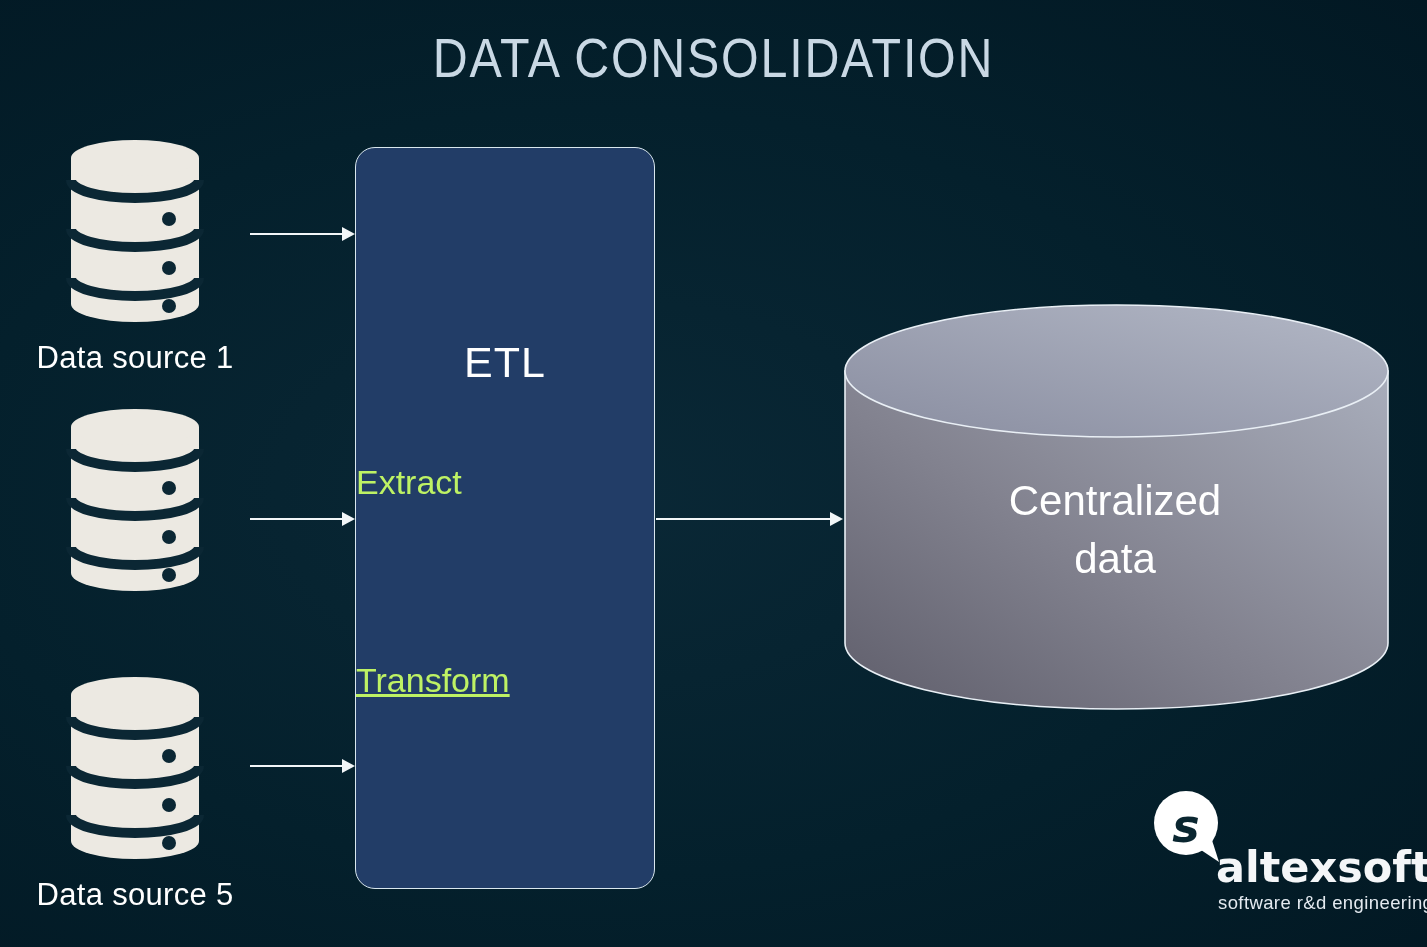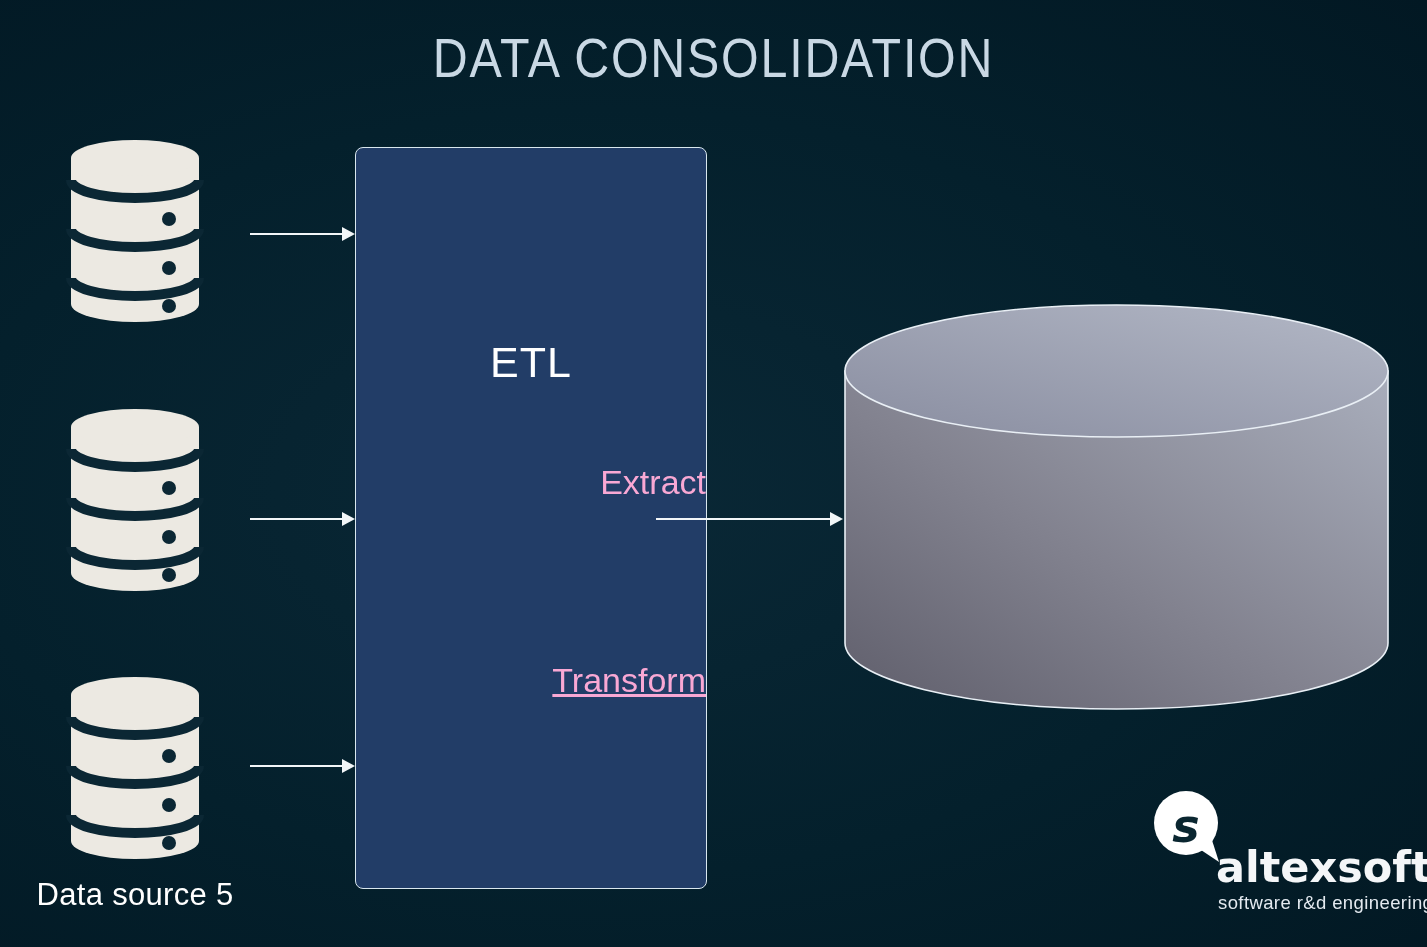--- a/index.html
+++ b/index.html
@@ -28,32 +28,32 @@
   .db-dot{fill:var(--c-db_icon_dark,#0b2734);}
   
   .arrow{position:absolute;height:2px;background:var(--c-arrow,#f2f6f8);}
   .arrow::after{
     content:"";position:absolute;right:-13px;top:-6px;width:0;height:0;
     border-left:13px solid var(--c-arrow,#f2f6f8);
     border-top:7px solid transparent;border-bottom:7px solid transparent;
   }
   
   .etl-box{
-    position:absolute;left:355px;top:147px;width:352px;height:742px;
+    position:absolute;left:355px;top:147px;width:300px;height:742px;
     background:var(--c-box_fill,#223d67);
     border:1.5px solid var(--c-box_border,#d9e7ee);
-    border-radius:8px;box-sizing:border-box;
+    border-radius:20px;box-sizing:border-box;
   }
   .etl-title{
     position:absolute;left:0;right:0;top:190px;text-align:center;
     color:#ffffff;font-size:43px;font-weight:400;letter-spacing:1px;
   }
   .etl-step{
-    position:absolute;left:0;right:0;text-align:right;
-    color:#f9a8d4;font-size:34px;font-weight:400;
+    position:absolute;left:0;right:0;text-align:left;
+    color:#bef264;font-size:34px;font-weight:400;
   }
   .step-extract{top:315px;}
   .step-transform{top:513px;text-decoration:underline;}
   .step-load{top:747px;}
   
   .cylinder-wrap{position:absolute;left:843px;top:303px;width:547px;height:408px;}
   .cyl-outline{stroke:#e9eff5;stroke-width:1.6;}
   .target-label{
     position:absolute;left:875px;top:472px;width:480px;text-align:center;
     color:#ffffff;font-size:42px;line-height:58px;font-weight:400;
@@ -83,20 +83,21 @@
     <svg class="db-icon" width="140" height="196" viewBox="0 0 140 196">
       <path class="db-cream" d="M6 24 L6 170 A64 18 0 0 0 134 170 L134 24 Z"></path>
       <ellipse class="db-cream" cx="70" cy="24" rx="64" ry="18"></ellipse>
       <path class="db-dark" d="M6 46 A64 18 0 0 0 134 46"></path>
       <path class="db-dark" d="M6 95 A64 18 0 0 0 134 95"></path>
       <path class="db-dark" d="M6 144 A64 18 0 0 0 134 144"></path>
       <circle class="db-dot" cx="104" cy="85" r="7"></circle>
       <circle class="db-dot" cx="104" cy="134" r="7"></circle>
       <circle class="db-dot" cx="104" cy="172" r="7"></circle>
     </svg>
+    <span class="src-label">Data source 1</span>
   </div>
 
   <div class="source" style="top:403px;">
     <svg class="db-icon" width="140" height="196" viewBox="0 0 140 196">
       <path class="db-cream" d="M6 24 L6 170 A64 18 0 0 0 134 170 L134 24 Z"></path>
       <ellipse class="db-cream" cx="70" cy="24" rx="64" ry="18"></ellipse>
       <path class="db-dark" d="M6 46 A64 18 0 0 0 134 46"></path>
       <path class="db-dark" d="M6 95 A64 18 0 0 0 134 95"></path>
       <path class="db-dark" d="M6 144 A64 18 0 0 0 134 144"></path>
       <circle class="db-dot" cx="104" cy="85" r="7"></circle>
@@ -142,20 +143,24 @@
         <linearGradient id="cylLid" x1="0" y1="1" x2="1" y2="0">
           <stop offset="0" stop-color="#898da0"></stop>
           <stop offset="1" stop-color="#b3b8c6"></stop>
         </linearGradient>
       </defs>
       <path class="cyl-outline" fill="url(#cylBody)" d="M2 68 L2 340 A271.5 66 0 0 0 545 340 L545 68 Z"></path>
       <ellipse class="cyl-outline" fill="url(#cylLid)" cx="273.5" cy="68" rx="271.5" ry="66"></ellipse>
     </svg>
     
   </div>
+  <div class="target-label">
+    <div>Centralized</div>
+    <div>data</div>
+  </div>
 
   <div class="logo">
     <svg class="logo-mark" width="72" height="74" viewBox="0 0 72 74">
       <circle cx="34" cy="33" r="32" fill="#ffffff"></circle>
       <path d="M46 58 L67 72 L58 44 Z" fill="#ffffff"></path>
       <text x="34" y="36" text-anchor="middle" dominant-baseline="central" font-family="DejaVu Sans, sans-serif" font-size="46" font-weight="bold" font-style="italic" fill="#0a2630">s</text>
     </svg>
     <span class="logo-name">altexsoft</span>
     <span class="logo-tagline">software r&amp;d engineering</span>
   </div>

